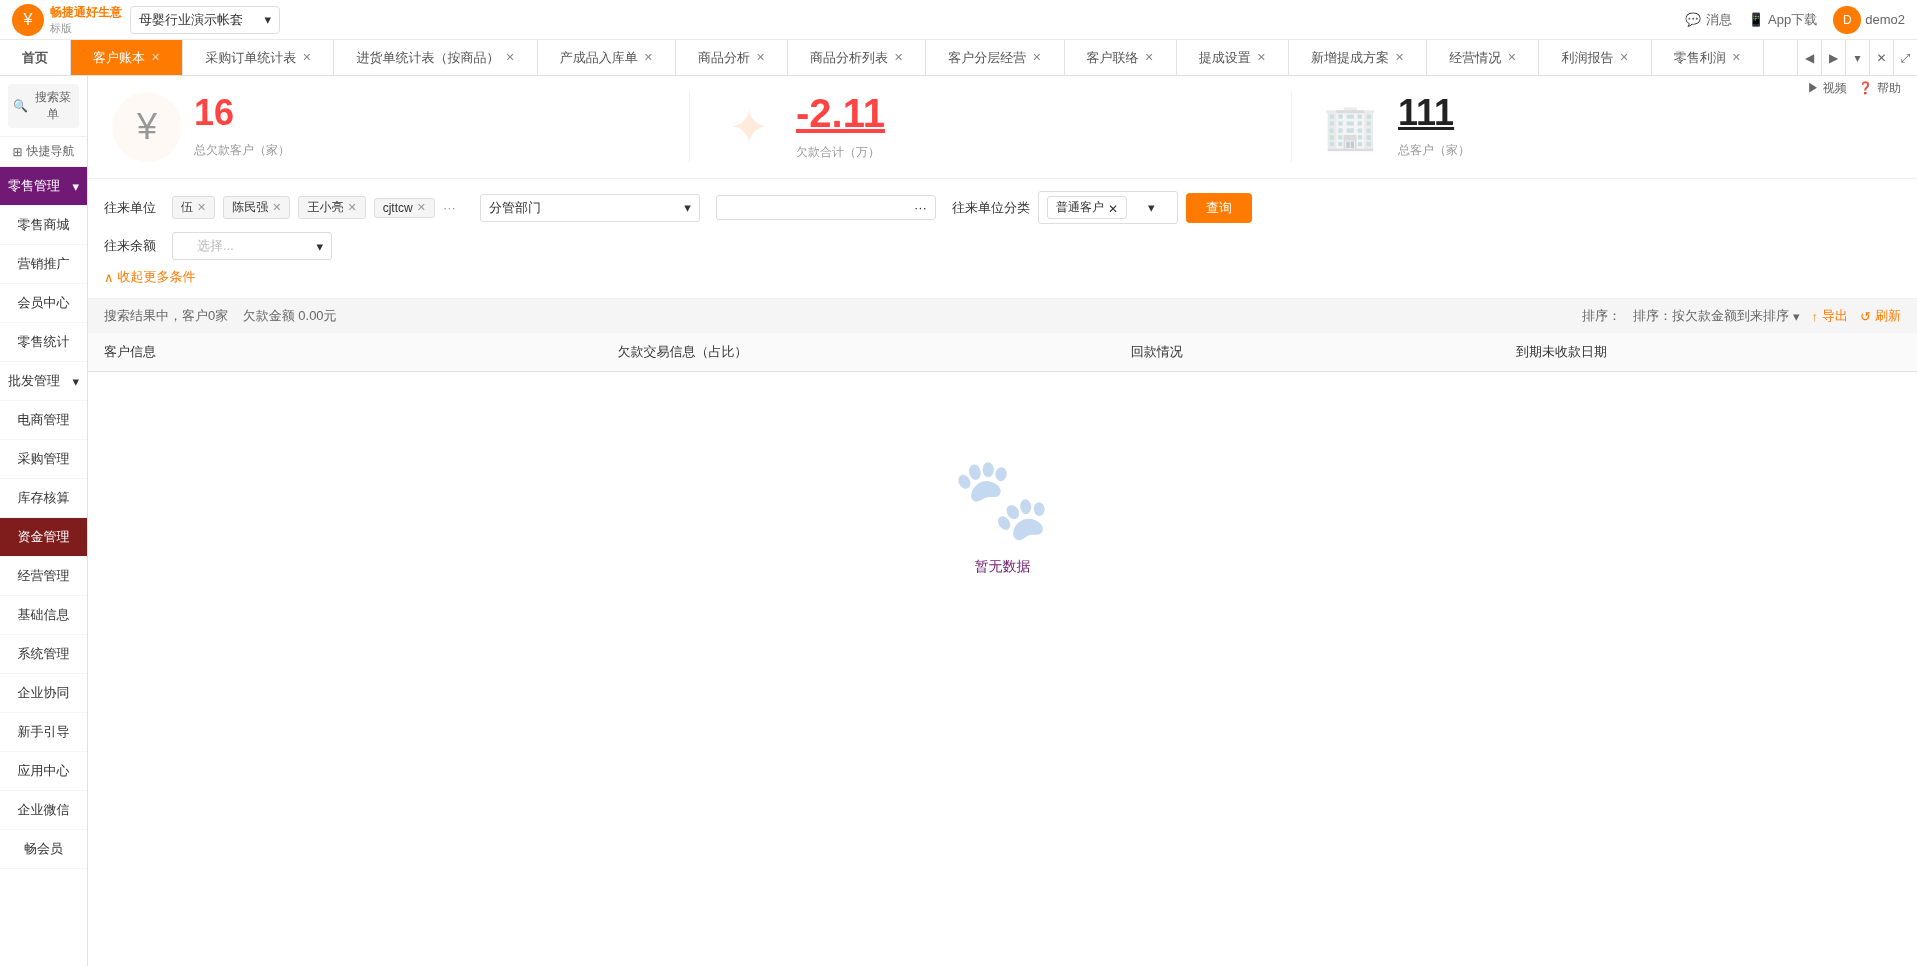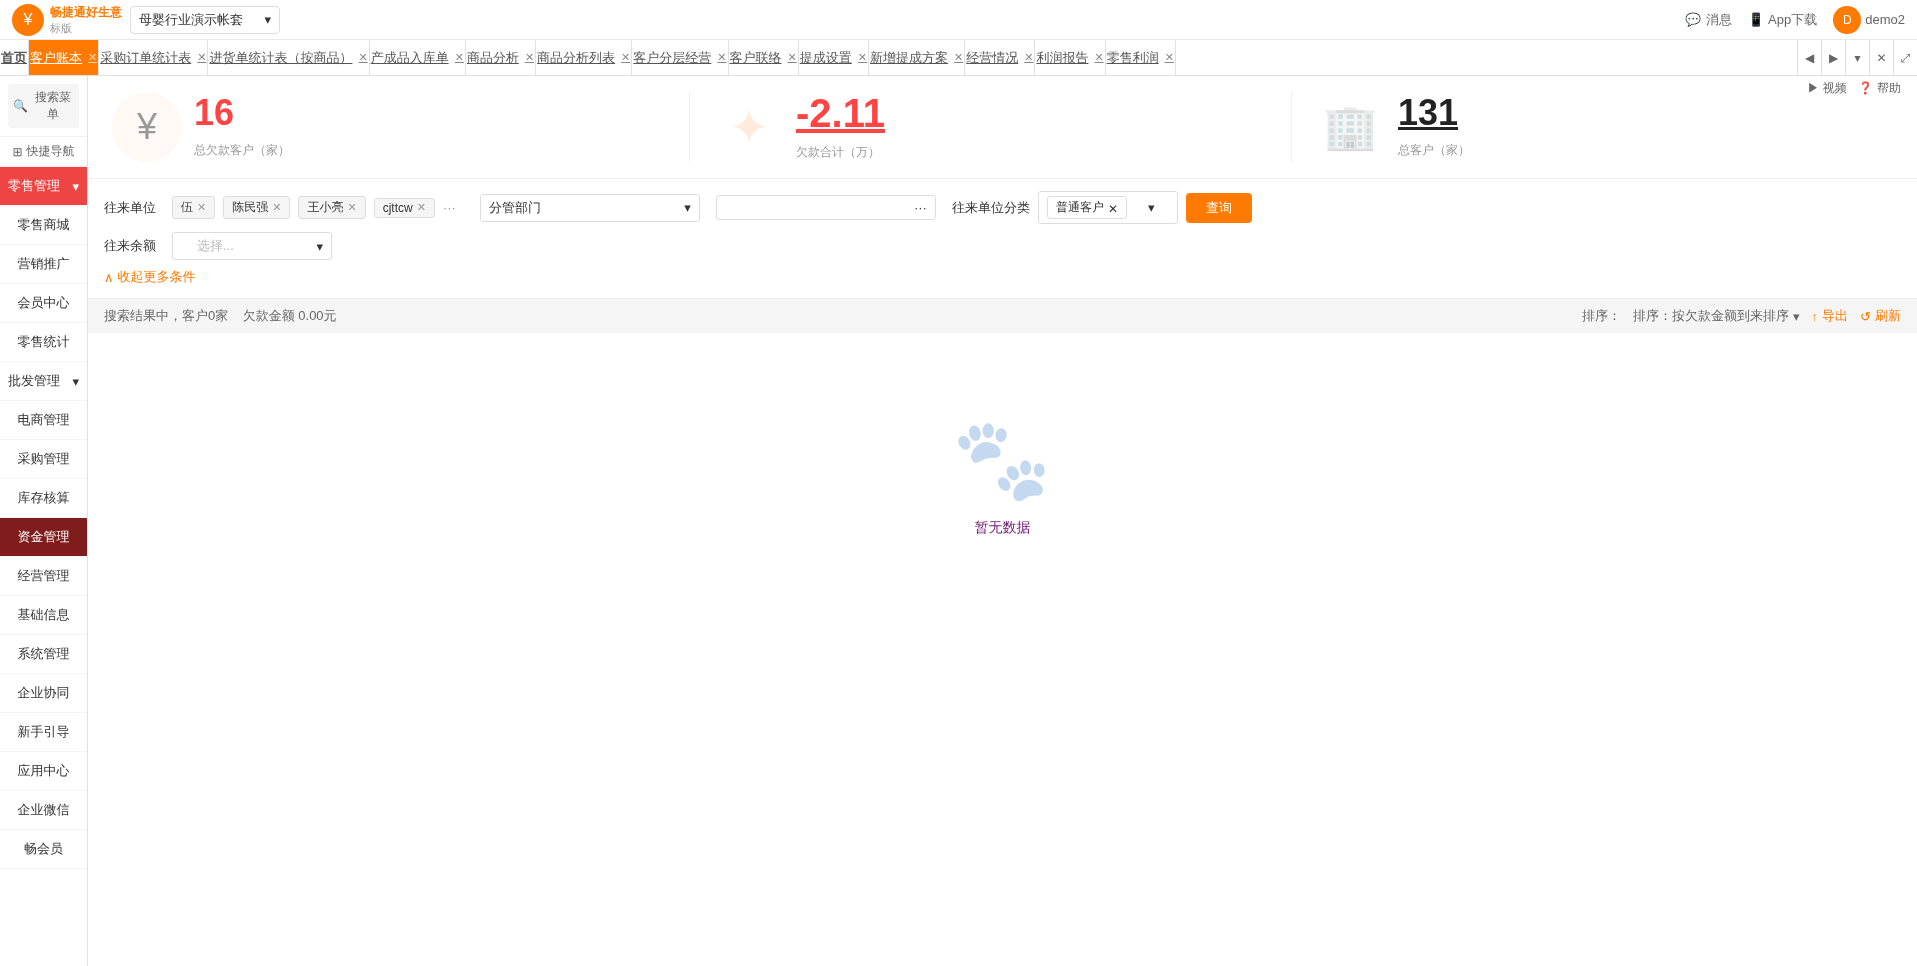--- a/index.html
+++ b/index.html
@@ -10,37 +10,37 @@
     .topbar-left { display: flex; align-items: center; gap: 8px; }
     .logo-area { display: flex; align-items: center; gap: 6px; }
     .logo-icon { width: 32px; height: 32px; background: #ff7a00; border-radius: 50%; display: flex; align-items: center; justify-content: center; color: #fff; font-size: 16px; }
     .store-select { display: flex; align-items: center; gap: 4px; font-size: 13px; color: #333; cursor: pointer; padding: 4px 8px; border: 1px solid #ddd; border-radius: 4px; min-width: 150px; }
     .topbar-right { display: flex; align-items: center; gap: 16px; }
     .topbar-btn { display: flex; align-items: center; gap: 4px; cursor: pointer; color: #666; font-size: 13px; }
     .avatar { width: 28px; height: 28px; border-radius: 50%; background: #ff7a00; display: flex; align-items: center; justify-content: center; color: #fff; font-size: 12px; }
 
     
     .nav-tabs { background: #fff; display: flex; align-items: center; height: 36px; border-bottom: 1px solid #e0e0e0; flex-shrink: 0; overflow: hidden; }
-    .nav-tab { display: flex; align-items: center; gap: 4px; padding: 0 1px; height: 36px; font-size: 13px; cursor: pointer; border-right: 1px solid #e0e0e0; white-space: nowrap; color: #555; flex-shrink: 0; text-decoration: underline; }
+    .nav-tab { display: flex; align-items: center; gap: 4px; padding: 0 22px; height: 36px; font-size: 13px; cursor: pointer; border-right: 1px solid #e0e0e0; white-space: nowrap; color: #555; flex-shrink: 0; }
     .nav-tab.active { background: #ff7a00; color: #fff; }
     .nav-tab .close-x { font-size: 11px; color: inherit; opacity: 0.7; margin-left: 2px; }
     .nav-tab.home { background: #fff; color: #555; font-weight: bold; }
     .nav-arrows { display: flex; align-items: center; margin-left: auto; flex-shrink: 0; }
     .nav-arrow-btn { width: 24px; height: 36px; display: flex; align-items: center; justify-content: center; cursor: pointer; border-left: 1px solid #e0e0e0; color: #666; font-size: 12px; }
 
     
     .main-layout { display: flex; flex: 1; overflow: hidden; }
 
     
     .sidebar { width: 88px; background: #fff; border-right: 1px solid #e0e0e0; display: flex; flex-direction: column; overflow-y: auto; flex-shrink: 0; }
     .sidebar-search { padding: 8px; border-bottom: 1px solid #f0f0f0; }
     .sidebar-search-btn { width: 100%; padding: 5px; background: #f5f5f5; border: none; border-radius: 4px; cursor: pointer; font-size: 12px; color: #666; display: flex; align-items: center; justify-content: center; gap: 4px; }
     .sidebar-nav-btn { padding: 6px; text-align: center; font-size: 12px; color: #666; cursor: pointer; border-bottom: 1px solid #f0f0f0; display: flex; align-items: center; justify-content: center; gap: 4px; }
     .sidebar-item { padding: 10px 8px; text-align: center; font-size: 13px; cursor: pointer; color: #333; border-bottom: 1px solid #f5f5f5; }
-    .sidebar-item.active { background: #ef4444; color: #fff; }
+    .sidebar-item.active { background: #701a75; color: #fff; }
 
     
     .content { flex: 1; overflow-y: auto; background: #f5f5f5; display: flex; flex-direction: column; }
 
     
     .stats-bar { background: #fff; display: flex; align-items: center; padding: 16px 24px; border-bottom: 1px solid #f0f0f0; position: relative; flex-shrink: 0; }
     .stat-value { font-size: 36px; font-weight: bold; color: #ff4444; line-height: 1; }
     .stat-value.negative { color: #ff4444; }
     .stat-value.black { color: #222; font-weight: 700; }
     .stat-label { font-size: 12px; color: #999; margin-top: 11px; }
@@ -234,21 +234,21 @@
           <div style="width:70px;height:70px;display:flex;align-items:center;justify-content:center;font-size:48px;color:#ffccaa;opacity:0.4;">✦</div>
           <div>
             <div class="stat-value negative" style="font-size:40px;text-decoration:underline;">-2.11</div>
             <div class="stat-label">欠款合计（万）</div>
           </div>
         </div>
 
         <div style="display:flex;align-items:center;gap:12px;flex:1;padding:0 24px;">
           <div style="width:70px;height:70px;display:flex;align-items:center;justify-content:center;font-size:44px;color:#aaccee;opacity:0.35;">🏢</div>
           <div>
-            <div class="stat-value black" style="text-decoration:underline;color:#222;">131</div>
+            <div class="stat-value black" style="text-decoration:underline;color:#222;">111</div>
             <div class="stat-label">总客户（家）</div>
           </div>
         </div>
 
       </div>
       <div class="stats-help">
         <span>
           <span>▶</span>
           <span>视频</span>
         </span>
@@ -335,20 +335,26 @@
           <span>导出</span>
         </div>
         <div class="action-btn">
           <span>↺</span>
           <span>刷新</span>
         </div>
       </div>
     </div>
 
     <div class="table-container">
+      <div class="table-header">
+        <div class="table-header-cell">客户信息</div>
+        <div class="table-header-cell">欠款交易信息（占比）</div>
+        <div class="table-header-cell">回款情况</div>
+        <div class="table-header-cell">到期未收款日期</div>
+      </div>
 
       <div class="empty-state">
         <div style="font-size:80px;opacity:0.25;color:#ffaa77;margin-bottom:12px;">🐾</div>
         <div class="empty-text">暂无数据</div>
       </div>
     </div>
 
   </div>
 </div>
 

